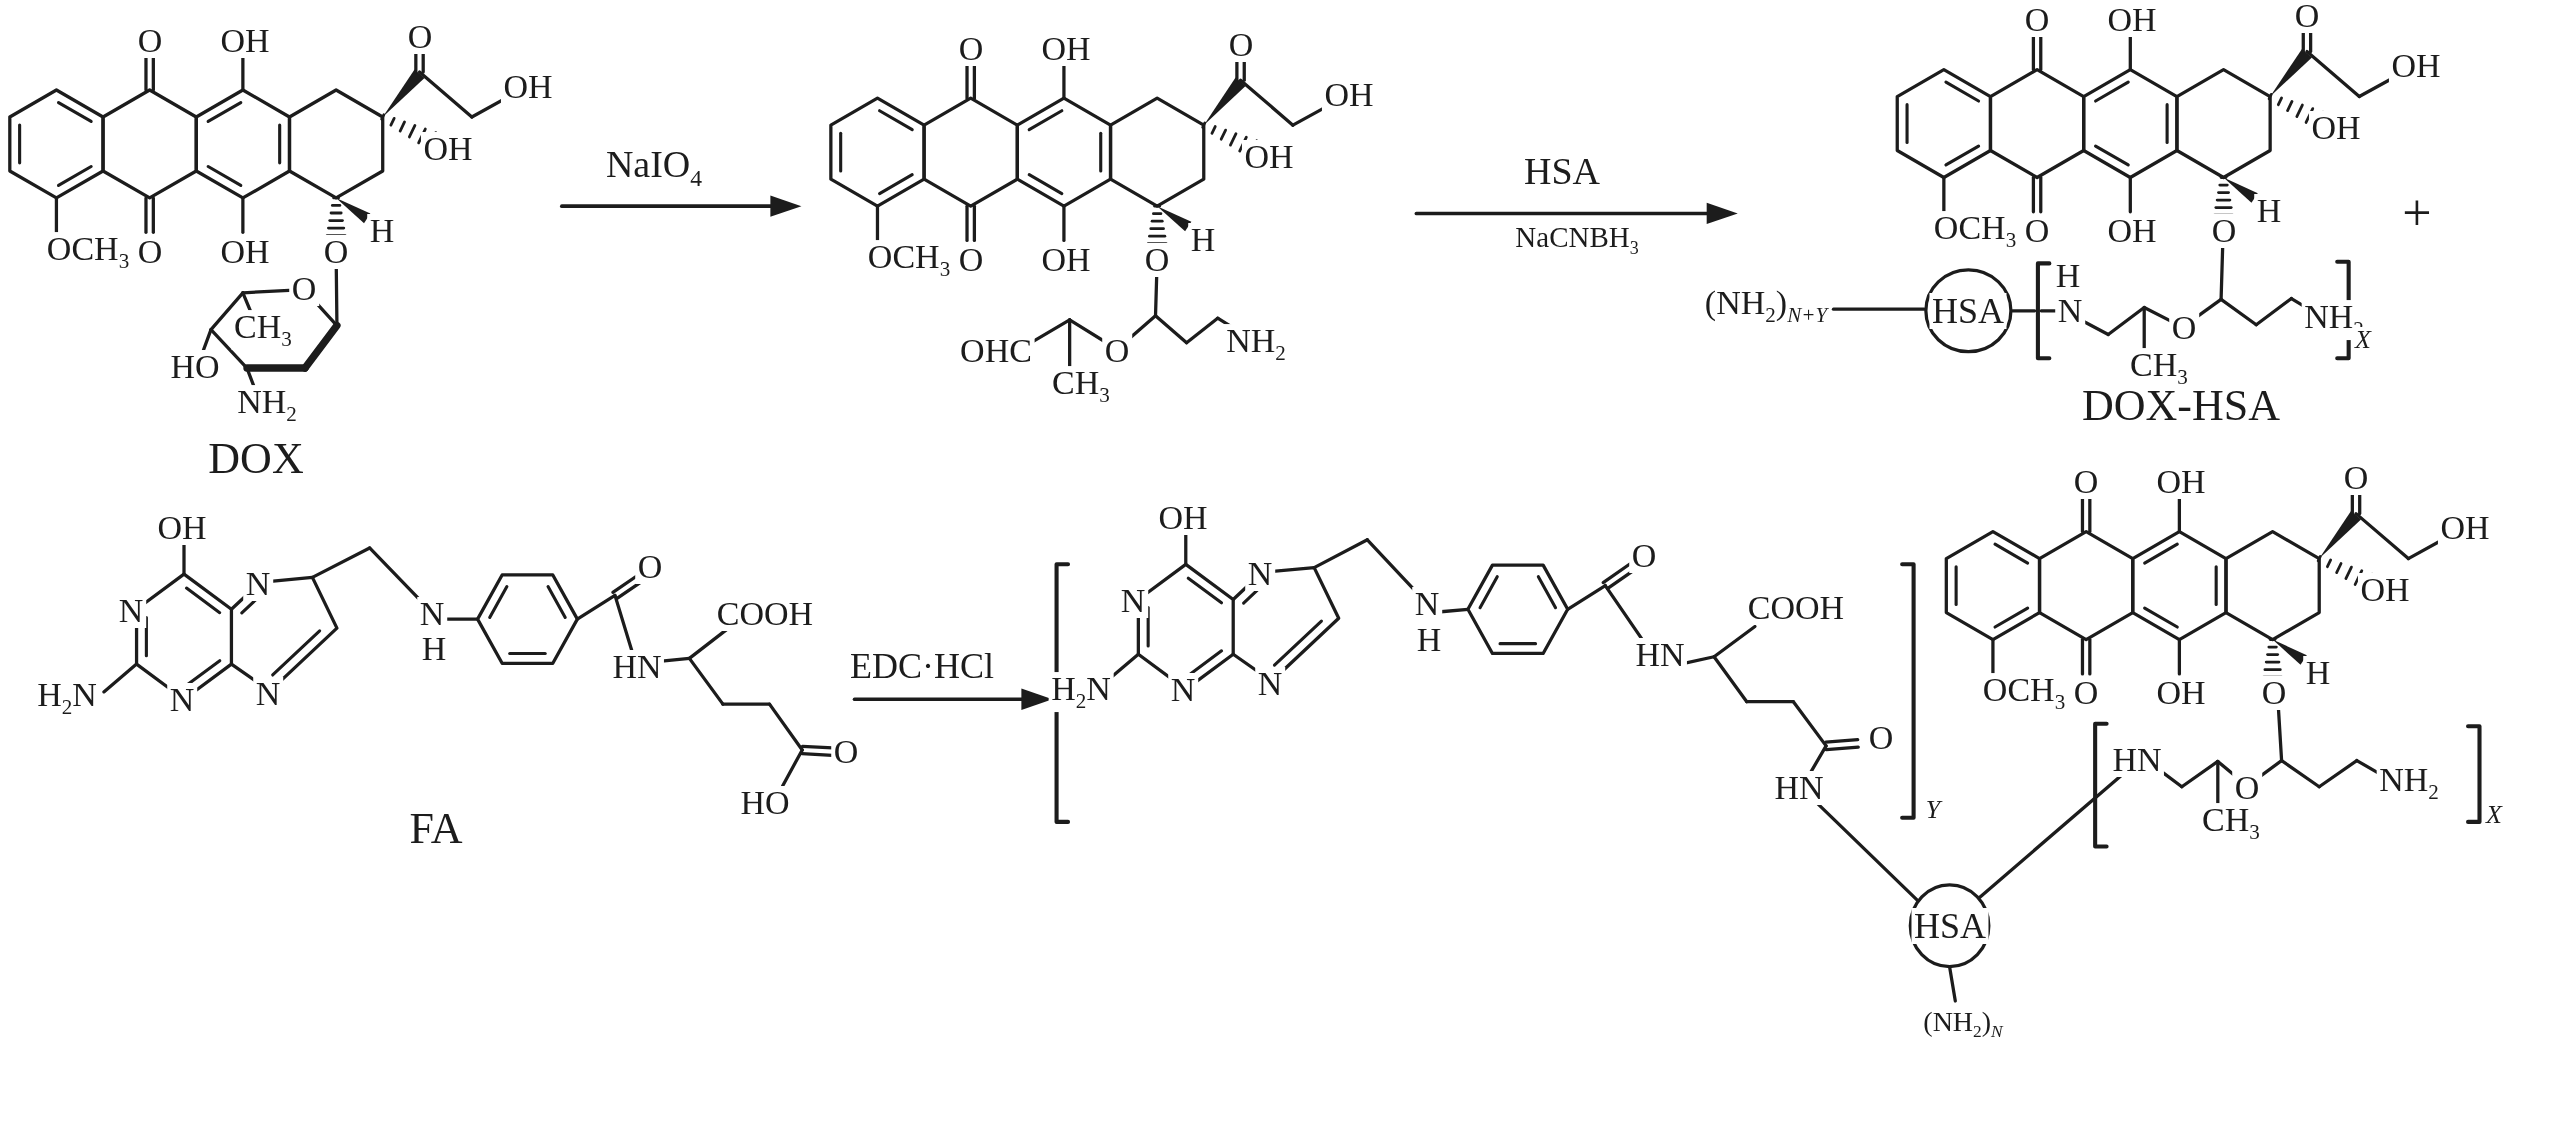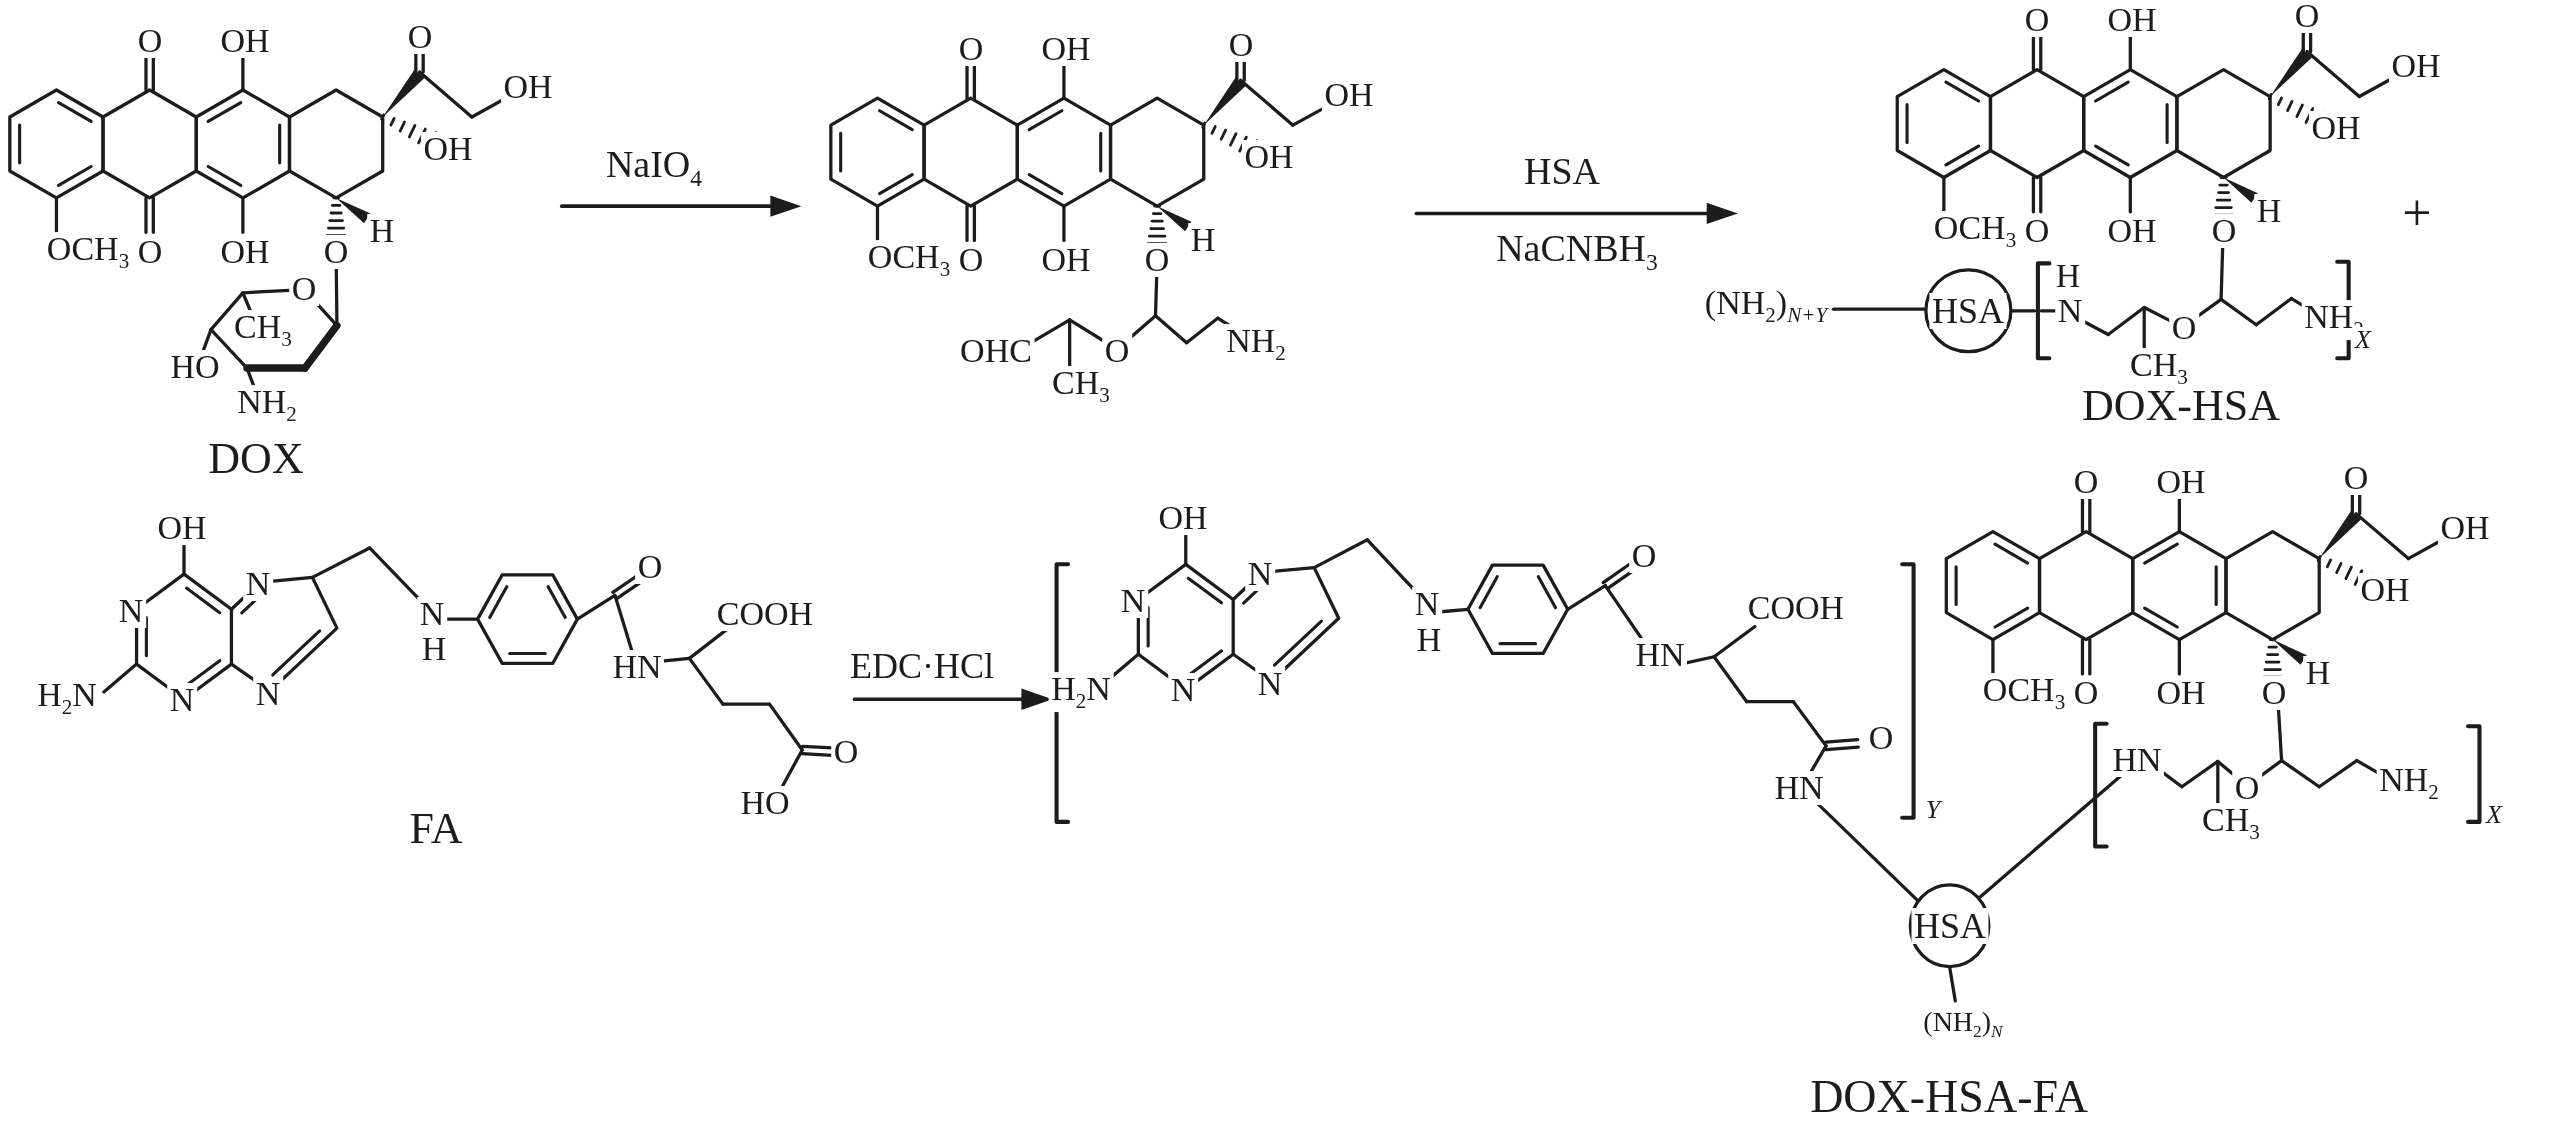--- a/index.html
+++ b/index.html
@@ -296,21 +296,21 @@
       <span class="lbl" style="left: 909px; top: 260px; font-size: 34px;">OCH<sub>3</sub></span>
       <span class="lbl" style="left: 971px; top: 260px; font-size: 34px;">O</span>
       <span class="lbl" style="left: 1066px; top: 260px; font-size: 34px;">OH</span>
       <span class="lbl" style="left: 1157px; top: 260px; font-size: 34px;">O</span>
       <span class="lbl" style="left: 1203px; top: 240px; font-size: 34px;">H</span>
       <span class="lbl" style="left: 996px; top: 351px; font-size: 34px;">OHC</span>
       <span class="lbl" style="left: 1117px; top: 351px; font-size: 34px;">O</span>
       <span class="lbl" style="left: 1081px; top: 386px; font-size: 34px;">CH<sub>3</sub></span>
       <span class="lbl" style="left: 1256px; top: 344px; font-size: 34px;">NH<sub>2</sub></span>
       <span class="lbl" style="left: 1562px; top: 171px; font-size: 38px;">HSA</span>
-      <span class="lbl" style="left: 1577px; top: 252px; font-size: 38px; text-align: right;">NaCNBH<sub>3</sub></span>
+      <span class="lbl" style="left: 1577px; top: 240px; font-size: 29px; text-align: right;">NaCNBH<sub>3</sub></span>
       <span class="lbl" style="left: 2307px; top: 16.4px; font-size: 34px;">O</span>
       <span class="lbl" style="left: 2416px; top: 66px; font-size: 34px;">OH</span>
       <span class="lbl" style="left: 2037px; top: 20.4px; font-size: 34px;">O</span>
       <span class="lbl" style="left: 2132px; top: 20.4px; font-size: 34px;">OH</span>
       <span class="lbl" style="left: 2336px; top: 128px; font-size: 34px;">OH</span>
       <span class="lbl" style="left: 1975px; top: 231px; font-size: 34px;">OCH<sub>3</sub></span>
       <span class="lbl" style="left: 2037px; top: 231px; font-size: 34px;">O</span>
       <span class="lbl" style="left: 2132px; top: 231px; font-size: 34px;">OH</span>
       <span class="lbl" style="left: 2224px; top: 231px; font-size: 34px;">O</span>
       <span class="lbl" style="left: 2269px; top: 211px; font-size: 34px;">H</span>
@@ -348,21 +348,20 @@
       <span class="lbl" style="left: 1427px; top: 604px; font-size: 34px;">N</span>
       <span class="lbl" style="left: 1429px; top: 640px; font-size: 34px;">H</span>
       <span class="lbl" style="left: 1644px; top: 556px; font-size: 34px;">O</span>
       <span class="lbl" style="left: 1796px; top: 608px; font-size: 34px;">COOH</span>
       <span class="lbl" style="left: 1660px; top: 655px; font-size: 34px;">HN</span>
       <span class="lbl" style="left: 1881px; top: 738px; font-size: 34px;">O</span>
       <span class="lbl" style="left: 1799px; top: 788px; font-size: 34px;">HN</span>
       <span class="lbl it" style="left: 1933px; top: 810px; font-size: 26px;">Y</span>
       <span class="lbl" style="left: 1950px; top: 926px; font-size: 36px;">HSA</span>
       <span class="lbl" style="left: 1963px; top: 1024px; font-size: 28px;">(NH<sub>2</sub>)<sub class="it">N</sub></span>
-      <span class="lbl" style="left: 1949px; top: 1097px; font-size: 46px;">DOX-HSA-FA</span>
       <span class="lbl" style="left: 2137px; top: 760px; font-size: 34px;">HN</span>
       <span class="lbl" style="left: 2231px; top: 823px; font-size: 34px;">CH<sub>3</sub></span>
       <span class="lbl" style="left: 2247px; top: 788px; font-size: 34px;">O</span>
       <span class="lbl" style="left: 2409px; top: 783px; font-size: 34px;">NH<sub>2</sub></span>
       <span class="lbl it" style="left: 2494px; top: 815px; font-size: 26px;">X</span>
       <span class="lbl" style="left: 2356px; top: 478px; font-size: 34px;">O</span>
       <span class="lbl" style="left: 2465px; top: 528px; font-size: 34px;">OH</span>
       <span class="lbl" style="left: 2086px; top: 482px; font-size: 34px;">O</span>
       <span class="lbl" style="left: 2181px; top: 482px; font-size: 34px;">OH</span>
       <span class="lbl" style="left: 2385px; top: 590px; font-size: 34px;">OH</span>

